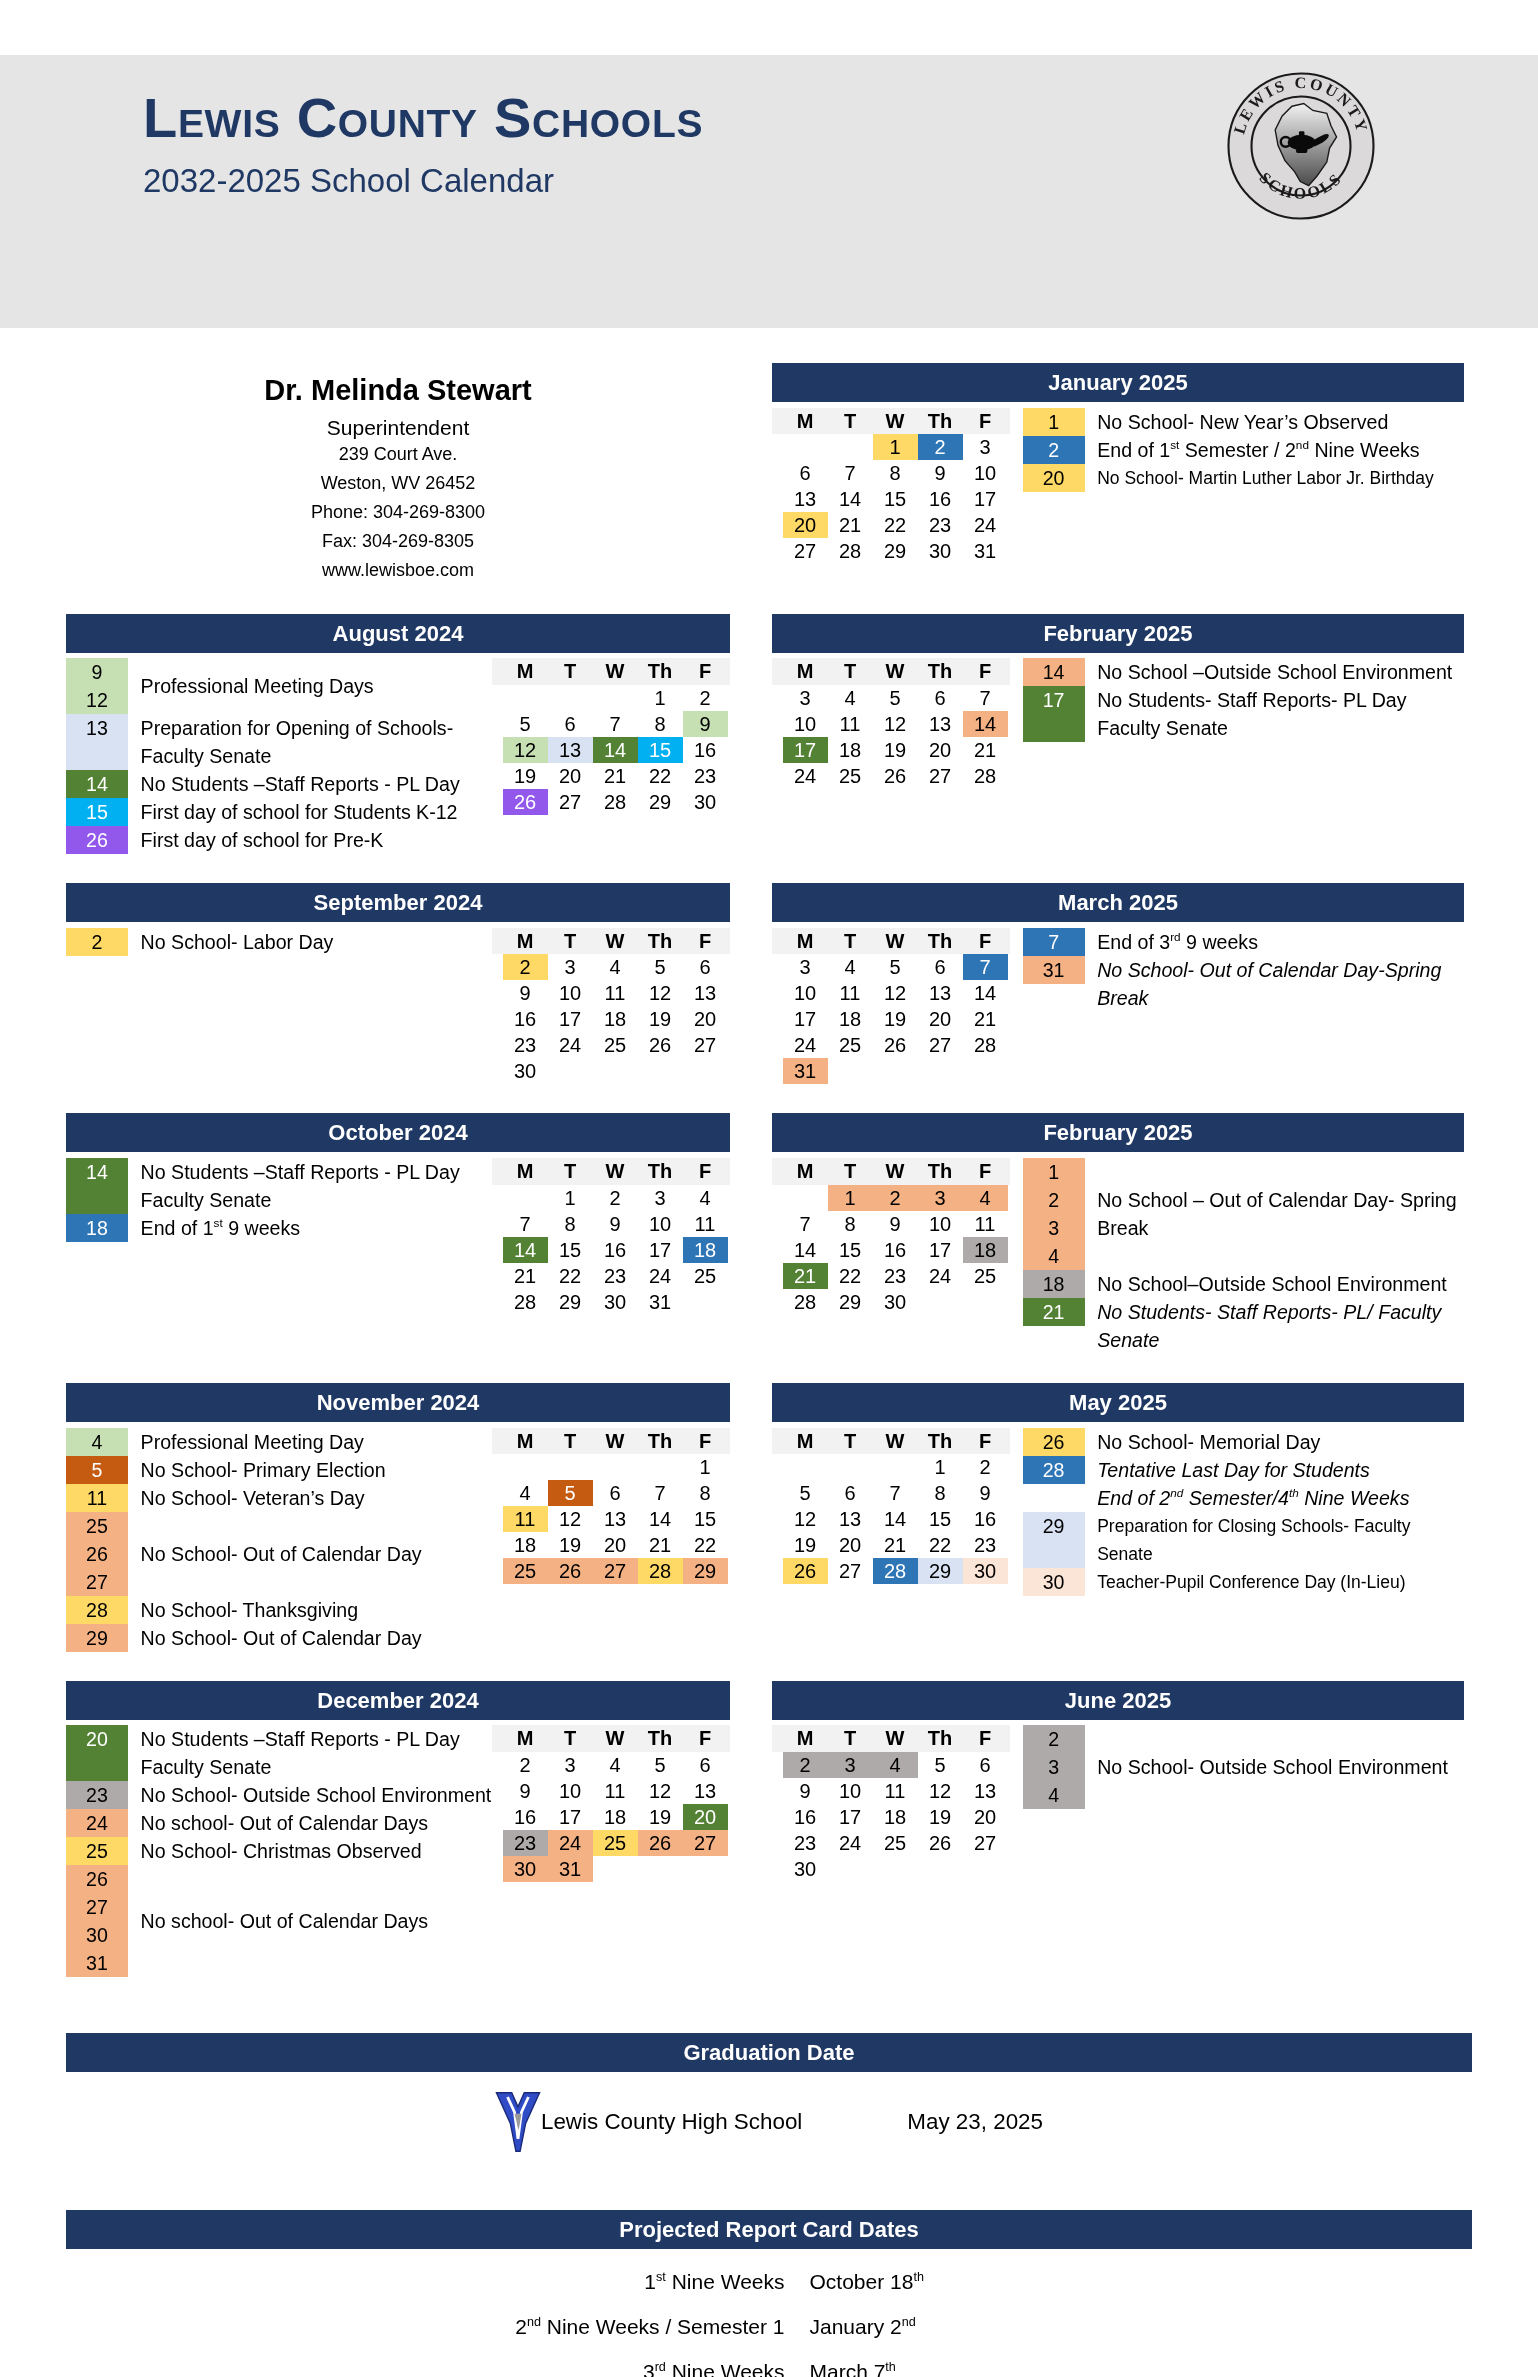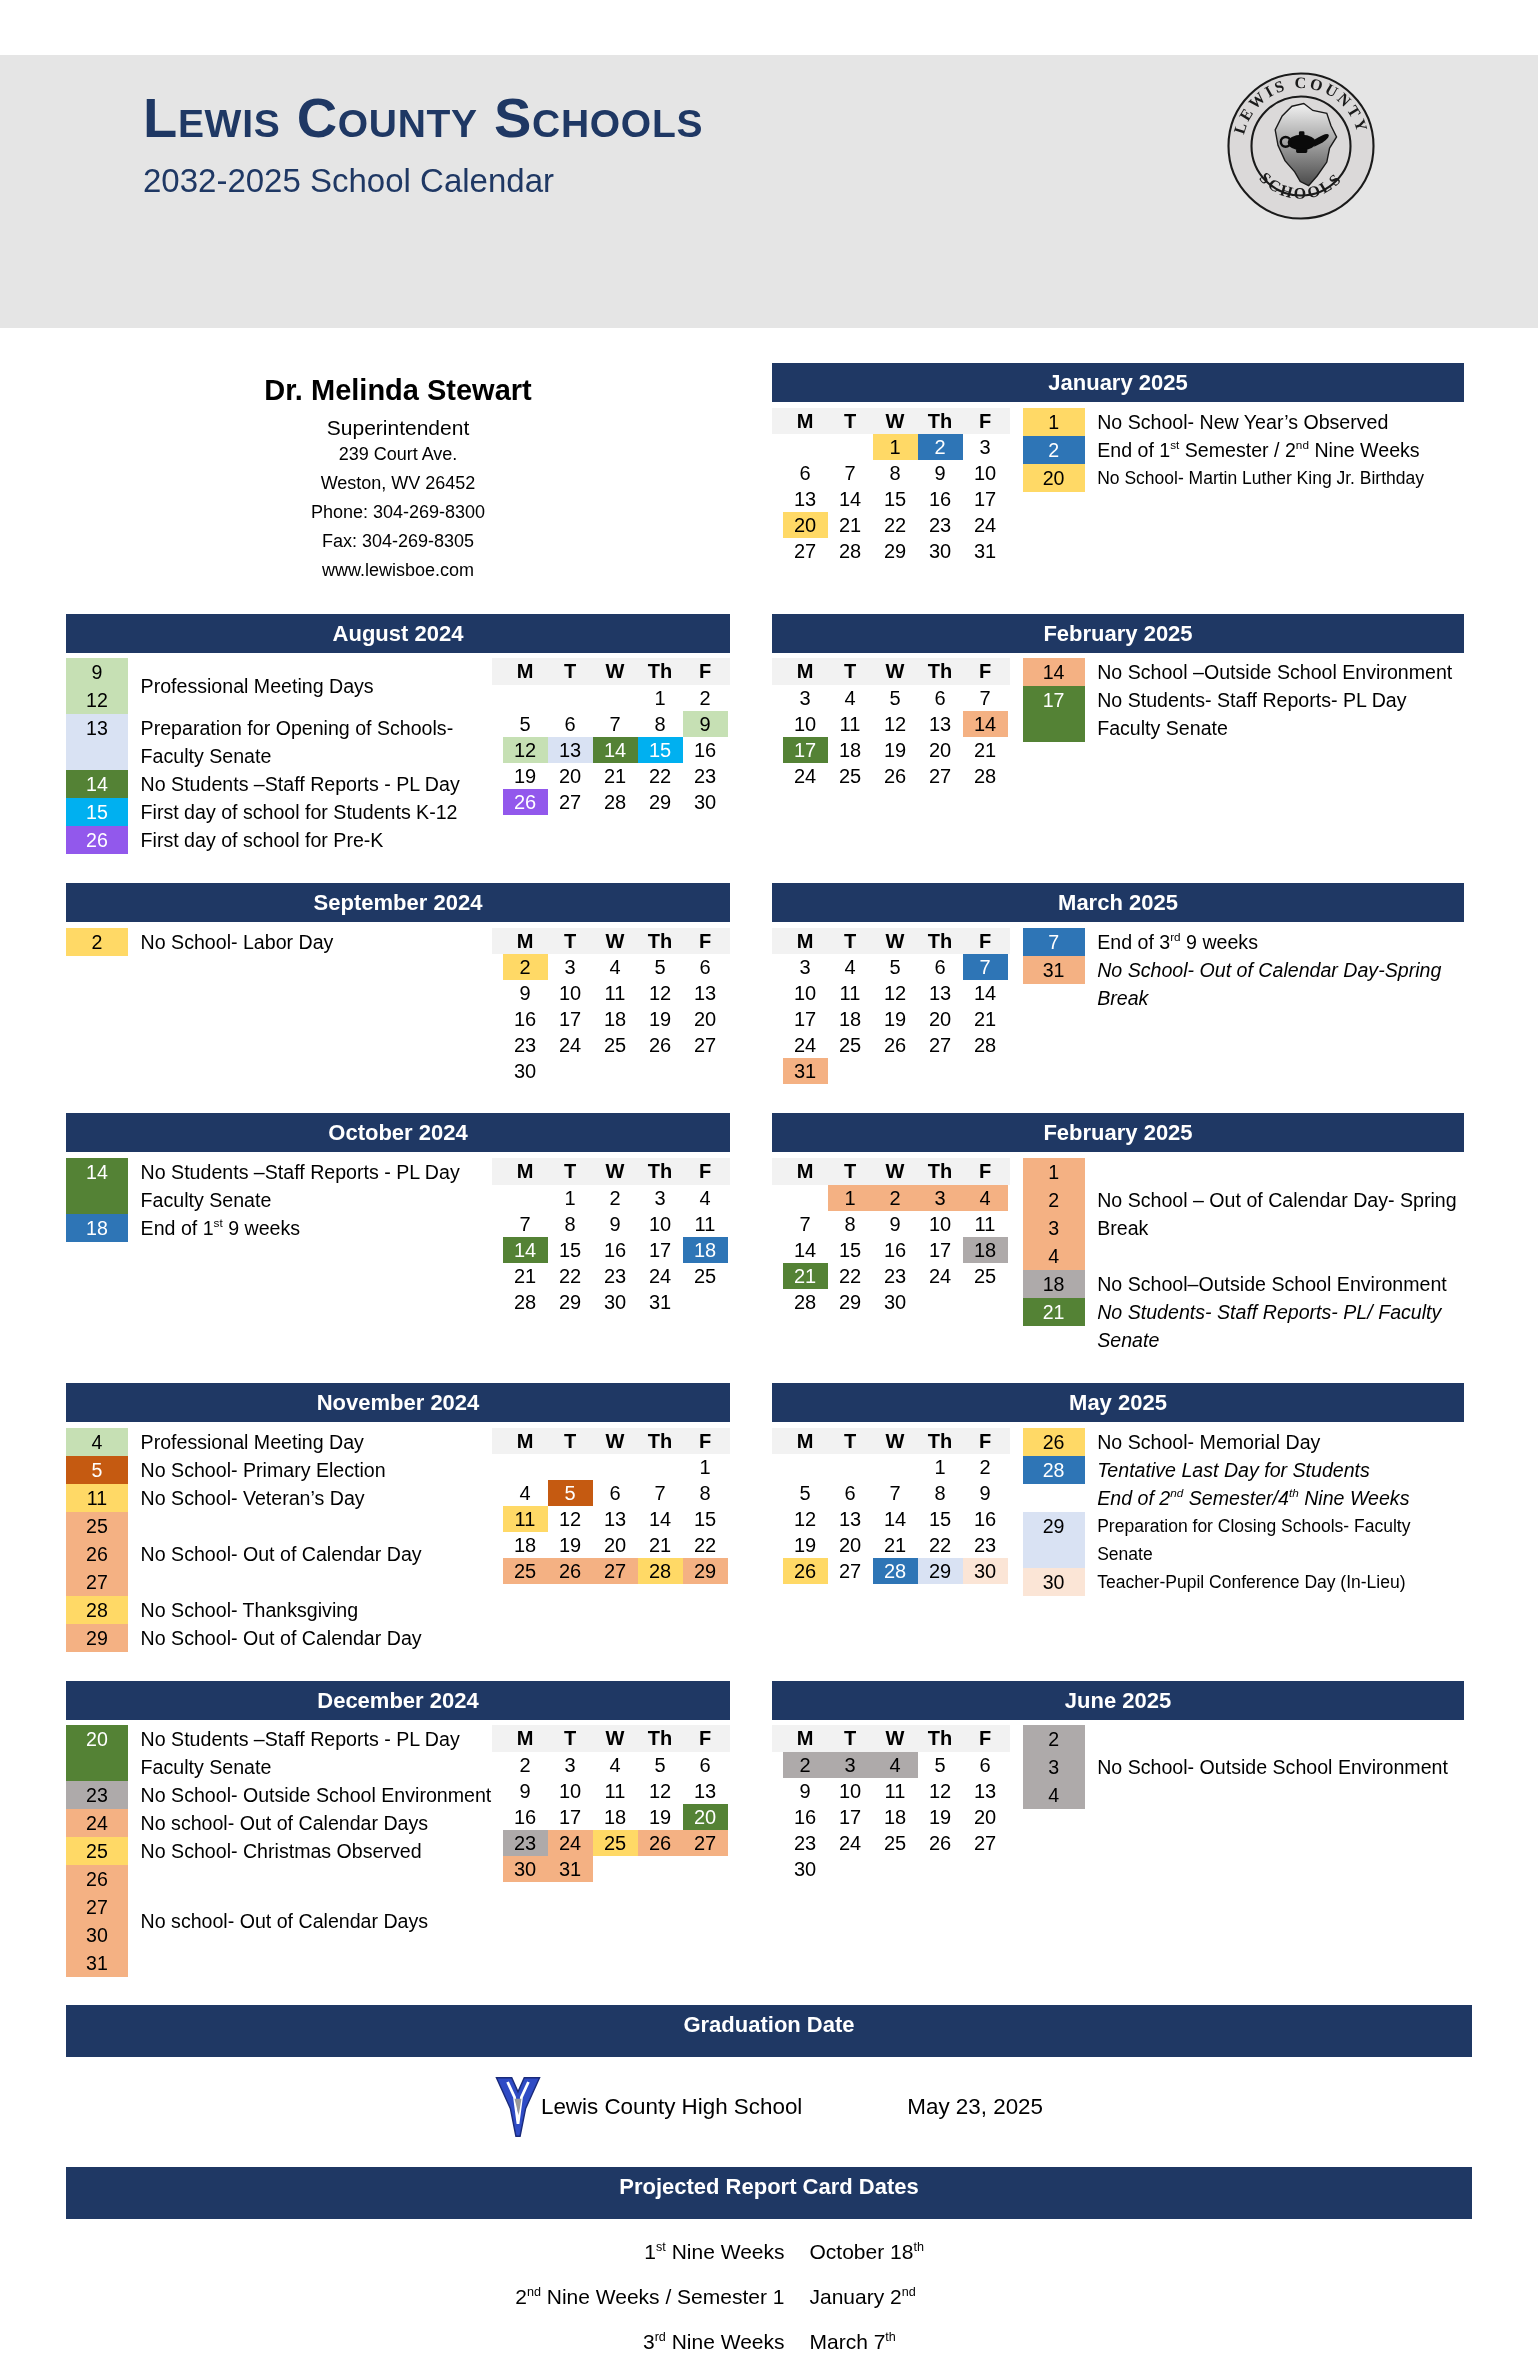--- a/index.html
+++ b/index.html
@@ -32,21 +32,21 @@
   .legend-label{font-size:19.6px;line-height:28px;white-space:nowrap;}
   .legend-label.small{font-size:17.5px;}
   .legend-row.top .legend-label{padding-top:0px;font-style:italic;}
   .calendar{flex:0 0 238px;}
   .dow{display:flex;background:#F2F2F2;height:26.6px;padding-left:10.5px;}
   .dow-cell{width:45px;text-align:center;font-weight:bold;font-size:20px;line-height:26.6px;}
   .day-grid{display:grid;grid-template-columns:repeat(5,45px);padding-left:10.5px;}
   .day-cell{height:26px;line-height:26px;text-align:center;font-size:20px;}
   sup{font-size:60%;line-height:0;}
   
-  .section-bar{background:#1F3864;color:#fff;font-weight:bold;font-size:22px;height:52px;line-height:39px;text-align:center;margin-top:28px;}
+  .section-bar{background:#1F3864;color:#fff;font-weight:bold;font-size:22px;height:39px;line-height:39px;text-align:center;margin-top:56px;}
   .grad-row{display:flex;align-items:center;justify-content:center;margin:18px 0 7px 0;}
   .grad-school{font-size:22.4px;margin-right:105px;}
   .grad-date{font-size:22.4px;}
   .report-rows{margin-top:18px;}
   .report-row{display:flex;justify-content:center;gap:25px;font-size:21px;margin:21px 0;}
   .report-label{width:448px;text-align:right;}
   .report-value{width:392px;text-align:left;}
 </style>
 </head>
 <body>
@@ -152,21 +152,21 @@
               <div class="legend-row">
                 <div class="legend-cell" style="background: rgb(46, 117, 182); color: rgb(255, 255, 255); min-height: 28px;">
                   <div>2</div>
                 </div>
                 <div class="legend-label">End of 1<sup>st</sup> Semester / 2<sup>nd</sup> Nine Weeks</div>
               </div>
               <div class="legend-row">
                 <div class="legend-cell" style="background: rgb(255, 217, 102); min-height: 28px;">
                   <div>20</div>
                 </div>
-                <div class="legend-label small">No School- Martin Luther King Jr. Birthday</div>
+                <div class="legend-label small">No School- Martin Luther Labor Jr. Birthday</div>
               </div>
             </div>
           </div>
         </div>
         <div class="month">
           <div class="month-title">August 2024</div>
           <div class="month-body">
             <div class="legend">
               <div class="legend-row">
                 <div class="legend-cell" style="background: rgb(198, 224, 180); min-height: 56px;">

